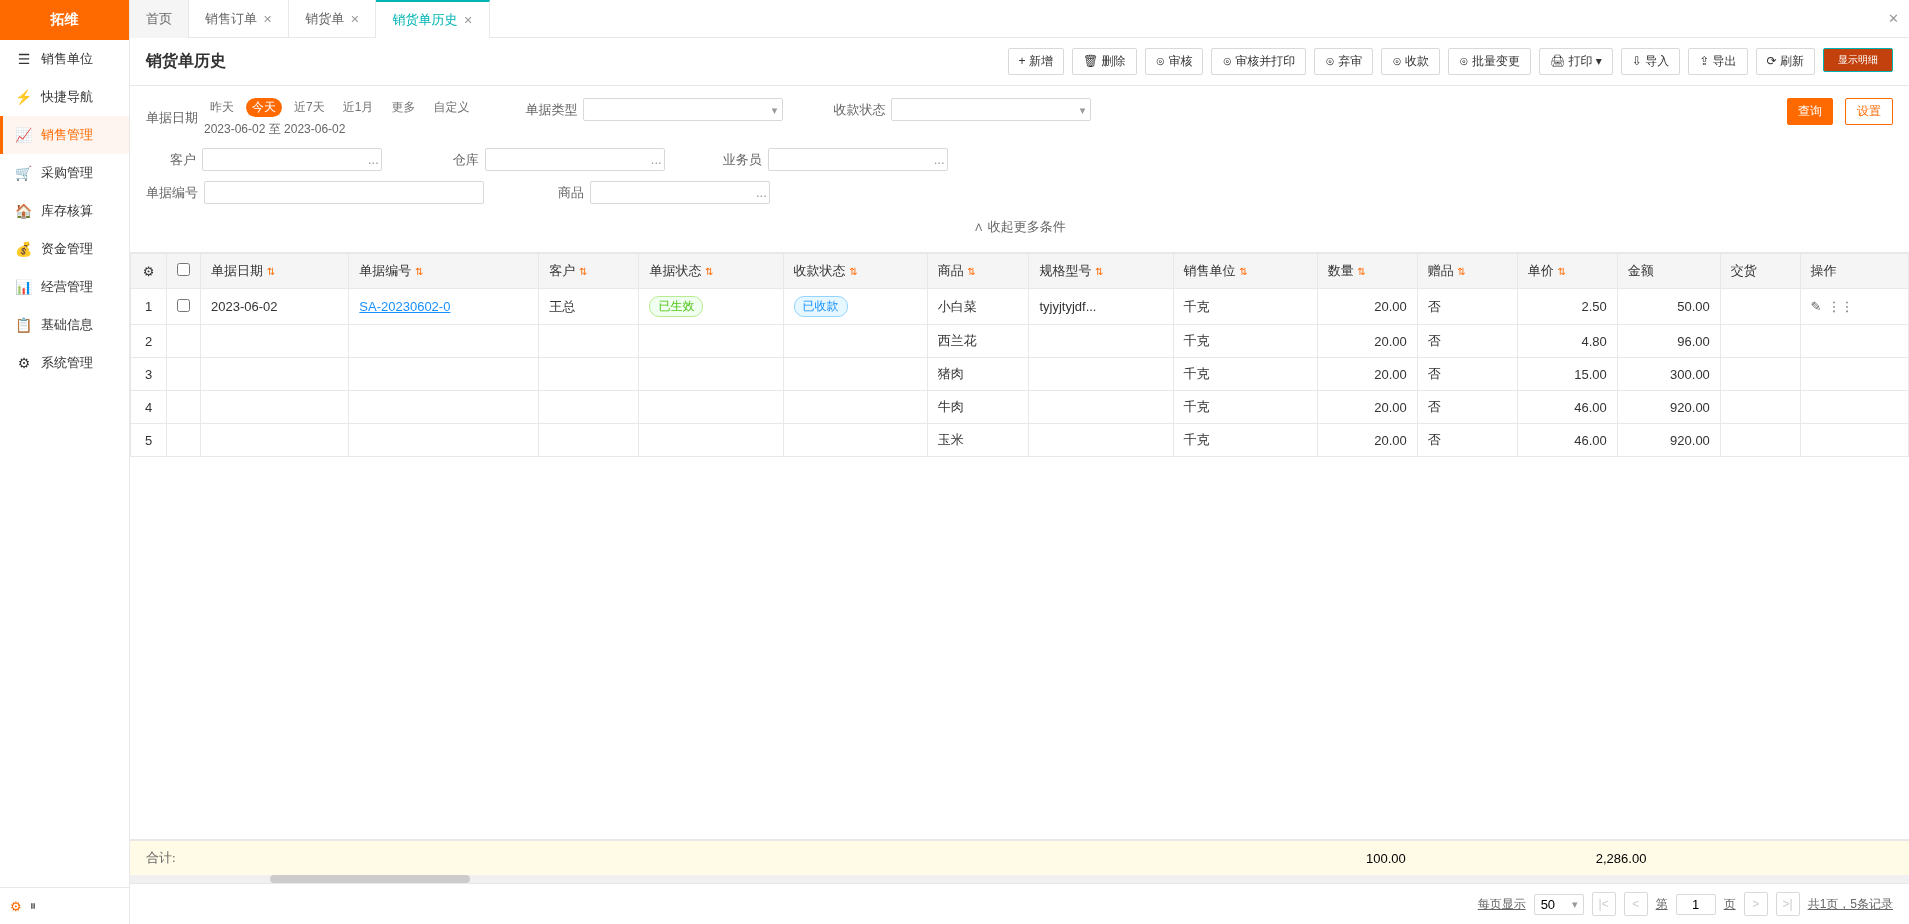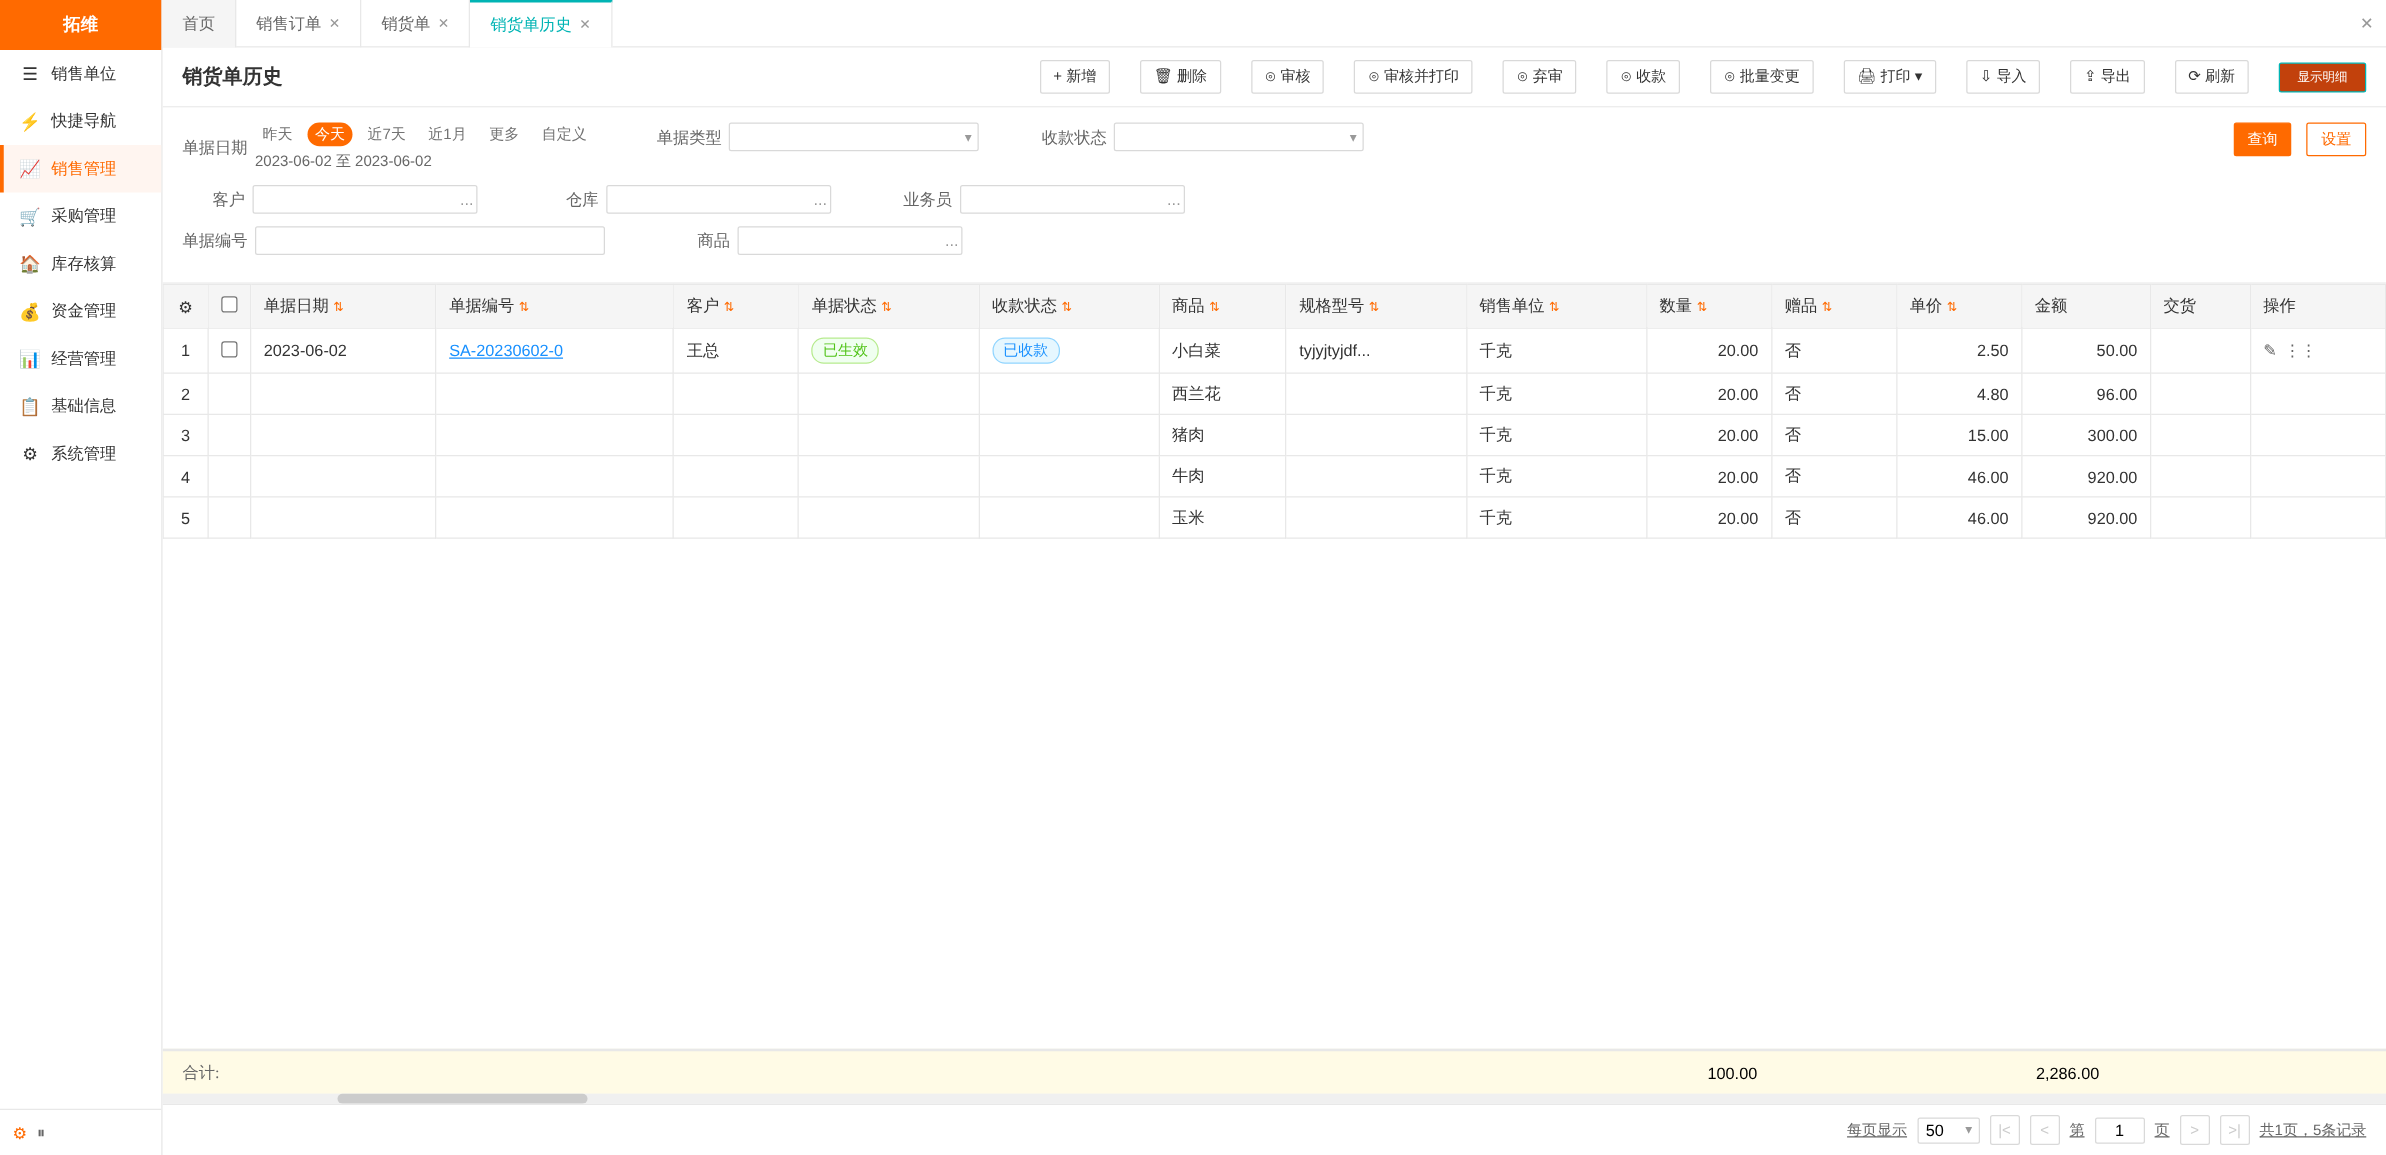--- a/index.html
+++ b/index.html
@@ -76,21 +76,21 @@
     .toolbar {
       background: #fff;
       padding: 10px 16px;
       display: flex;
       align-items: center;
       justify-content: space-between;
       border-bottom: 1px solid #e8e8e8;
       flex-shrink: 0;
     }
     .page-title { font-size: 16px; font-weight: bold; color: #333; }
-    .toolbar-actions { display: flex; gap: 24px; align-items: center; flex-wrap: wrap; margin-left: 15px; }
+    .toolbar-actions { display: flex; gap: 8px; align-items: flex-start; flex-wrap: wrap; margin-left: 15px; }
     .btn {
       padding: 4px 10px;
       border: 1px solid #d9d9d9;
       background: #fff;
       cursor: pointer;
       border-radius: 2px;
       color: #333;
       display: flex;
       align-items: center;
       gap: 4px;
@@ -188,21 +188,21 @@
     
     .summary-row {
       background: #fffbe6;
       border-top: 2px solid #e8e8e8;
       padding: 8px 16px;
       display: flex;
       align-items: center;
       flex-shrink: 0;
     }
     .summary-label { min-width: 80px; color: #666; font-family: Liberation Serif, serif; }
-    .summary-cells { display: flex; flex: 1; gap: 33px; }
+    .summary-cells { display: flex; flex: 1; }
 
     
     .pagination {
       display: flex;
       align-items: center;
       justify-content: flex-end;
       padding: 8px 16px;
       background: #fff;
       border-top: 1px solid #e8e8e8;
       gap: 8px;
@@ -429,20 +429,23 @@
           <input class="filter-input" type="text" style="width: 280px;">
         </div>
 
         <div class="filter-item" style="margin-left:30px;">
           <span class="filter-label">商品</span>
           <input class="filter-input" type="text" style="width: 180px;">
           <span style="color:#999;cursor:pointer;margin-left:-20px;">...</span>
         </div>
       </div>
 
+      <div class="filter-more-btn">
+        <span>∧ 收起更多条件</span>
+      </div>
     </div>
 
     <div class="table-wrapper">
       <table class="data-table">
         <thead>
           <tr>
             <th style="width:36px;text-align:center;">⚙</th>
             <th class="checkbox-cell">
               <input type="checkbox" style="">
             </th>

